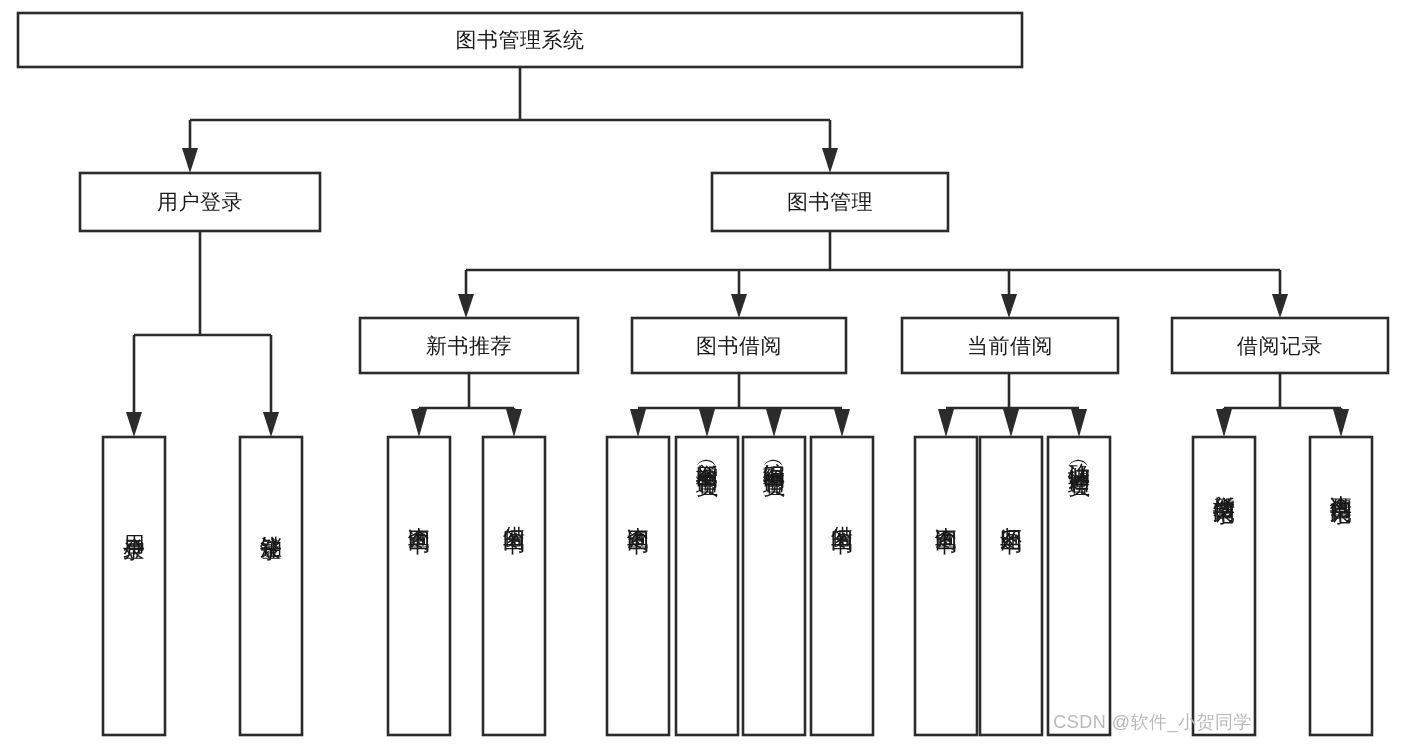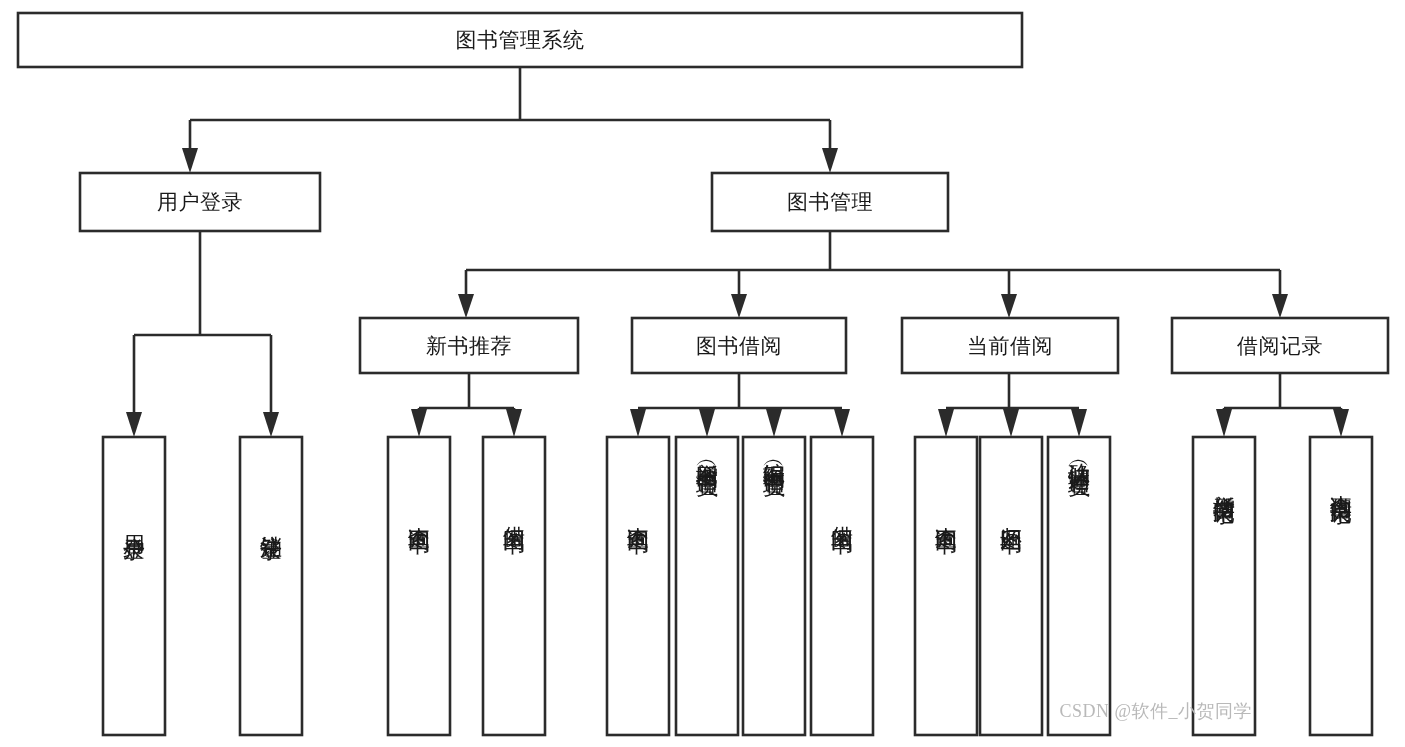--- a/index.html
+++ b/index.html
@@ -65,22 +65,22 @@
     font-family: "DejaVu Sans", "Liberation Sans", sans-serif;
     font-size: 22px;
     color: #1a1a1a;
     letter-spacing: 2px;
     line-height: 1;
     white-space: nowrap;
   }
   .watermark {
     position: absolute;
     right: 8px;
-    bottom: 24px;
-    font-family: Liberation Serif, serif;
+    bottom: 13px;
+    font-family: Liberation Sans, sans-serif;
     font-size: 18px;
     color: #b9b9b9;
     letter-spacing: 0.5px;
     white-space: nowrap;
   }
 </style>
 </head>
 <body>
 
 <div id="diagram-root">

